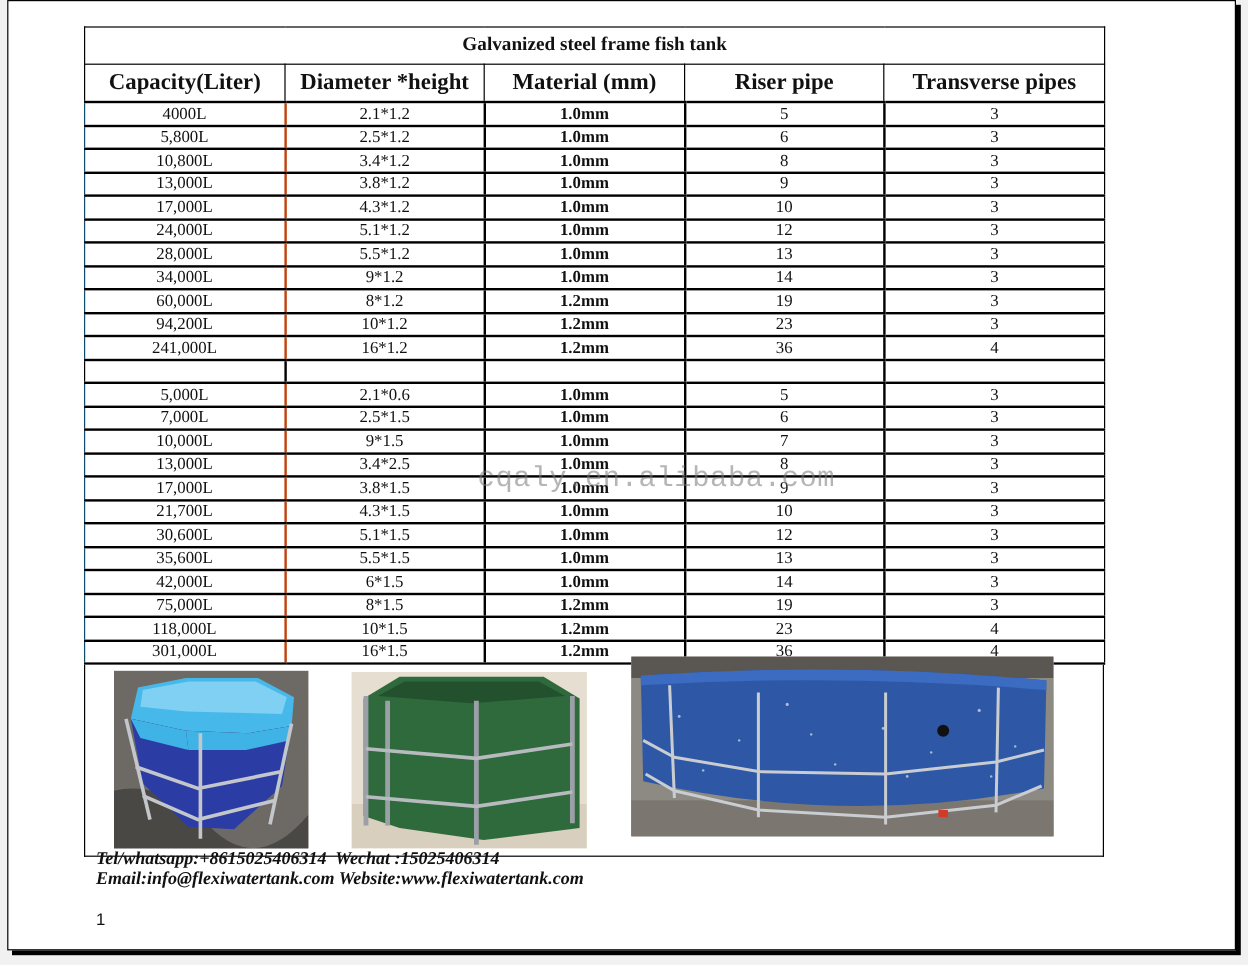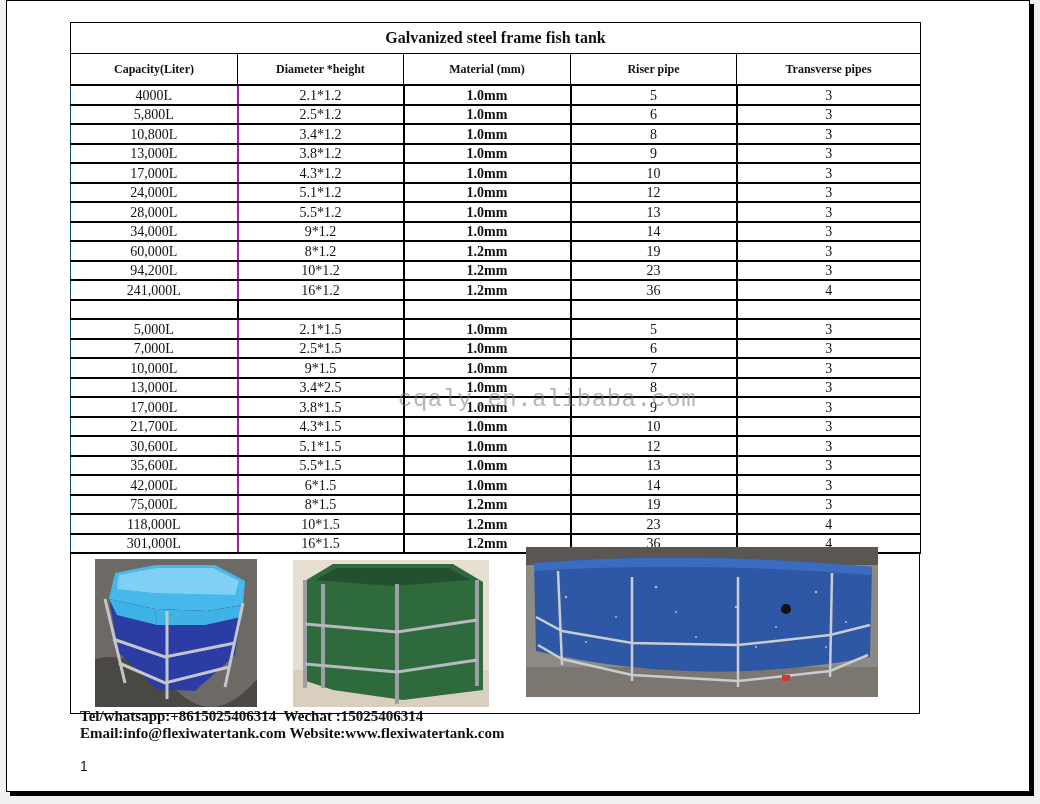--- a/index.html
+++ b/index.html
@@ -4,39 +4,39 @@
 <style>
   html,body{margin:0;padding:0;}
   body{width:1040px;height:804px;background:#f1f1f1;position:relative;overflow:hidden;
        font-family:"Liberation Serif","DejaVu Serif",serif;color:#111;}
   .page{position:absolute;left:6px;top:0;width:1024px;height:792px;background:#fff;
         border:1px solid #000;box-shadow:4px 4px 0 #000;box-sizing:border-box;}
   .sheet{position:absolute;left:70px;top:22px;width:850px;}
   table.spec{border-collapse:collapse;width:850px;table-layout:fixed;padding-left:42px;}
   table.spec td, table.spec th{padding:0;margin:0;text-align:center;}
   .title-row th{height:30px;font-size:16px;font-weight:bold;border:1px solid #000;border-bottom:1px solid #000;}
-  .hdr-row th{height:30px;font-size:12px;font-weight:bold;border:1px solid #000;border-bottom:2px solid #000;}
+  .hdr-row th{height:30px;font-size:19px;font-weight:bold;border:1px solid #000;border-bottom:2px solid #000;}
   .data-row td{height:17.5px;font-size:14px;line-height:17px;border-left:1px solid #000;border-right:1px solid #000;
                border-bottom:2px solid #000;vertical-align:bottom;}
   .data-row td:first-child{border-left:1px solid #0c4a6e;}
-  .data-row td:nth-child(2){border-left:2px solid #a21caf;}
+  .data-row td:nth-child(2){border-left:2px solid #c2410c;}
   .data-row td:nth-child(3){border-left:2px solid #000;font-weight:bold;}
   .data-row td:nth-child(4){border-left:2px solid #000;}
   .data-row td:nth-child(5){border-left:2px solid #000;}
   .gap-row td{height:17.5px;border-left:2px solid #000;border-bottom:2px solid #000;}
   .gap-row td:first-child{border-left:1px solid #000;}
   .gap-row td:last-child{border-right:1px solid #000;}
   .photo-box{position:relative;width:850px;height:160px;border:1px solid #000;border-top:none;box-sizing:border-box;background:#fff;}
   .photo{position:absolute;overflow:hidden;}
   .p1{left:24px;top:5px;width:162px;height:148px;background:linear-gradient(#7a7670,#4e4b47);}
   .p2{left:222px;top:6px;width:196px;height:147px;background:#e7e0d3;}
   .p3{left:455px;top:-7px;width:352px;height:150px;background:linear-gradient(#9b9890,#6e6a62);}
   .watermark{position:absolute;left:398px;top:386px;font-family:Liberation Mono, monospace;
              font-size:24px;color:rgba(120,120,120,0.55);letter-spacing:0.5px;}
-  .contact{position:absolute;left:80px;top:708px;font-size:15px;font-weight:bold;line-height:17px;}
+  .contact{position:absolute;left:80px;top:708px;font-size:15px;font-weight:bold;line-height:17px;font-style:italic;}
   .pagenum{position:absolute;left:80px;top:758px;font-family:"Liberation Sans","DejaVu Sans",sans-serif;font-size:14px;}
 </style>
 </head>
 <body>
 
 <div class="page"></div>
 
 <div class="sheet">
   <table class="spec">
     <colgroup>
@@ -142,21 +142,21 @@
           <td></td>
           <td></td>
           <td></td>
           <td></td>
           <td></td>
         </tr>
     </tbody>
     <tbody id="group2-body">
         <tr class="data-row">
           <td>5,000L</td>
-          <td>2.1*1.5</td>
+          <td>2.1*0.6</td>
           <td>1.0mm</td>
           <td>5</td>
           <td>3</td>
         </tr>
         <tr class="data-row">
           <td>7,000L</td>
           <td>2.5*1.5</td>
           <td>1.0mm</td>
           <td>6</td>
           <td>3</td>

